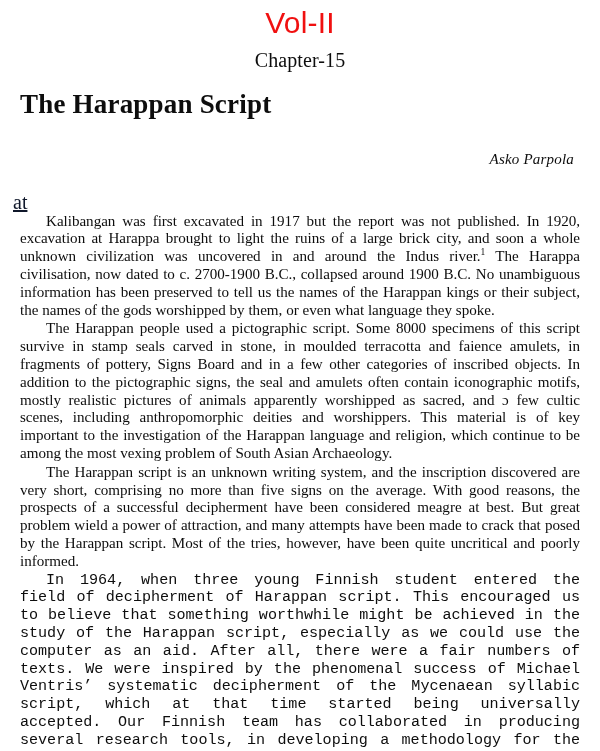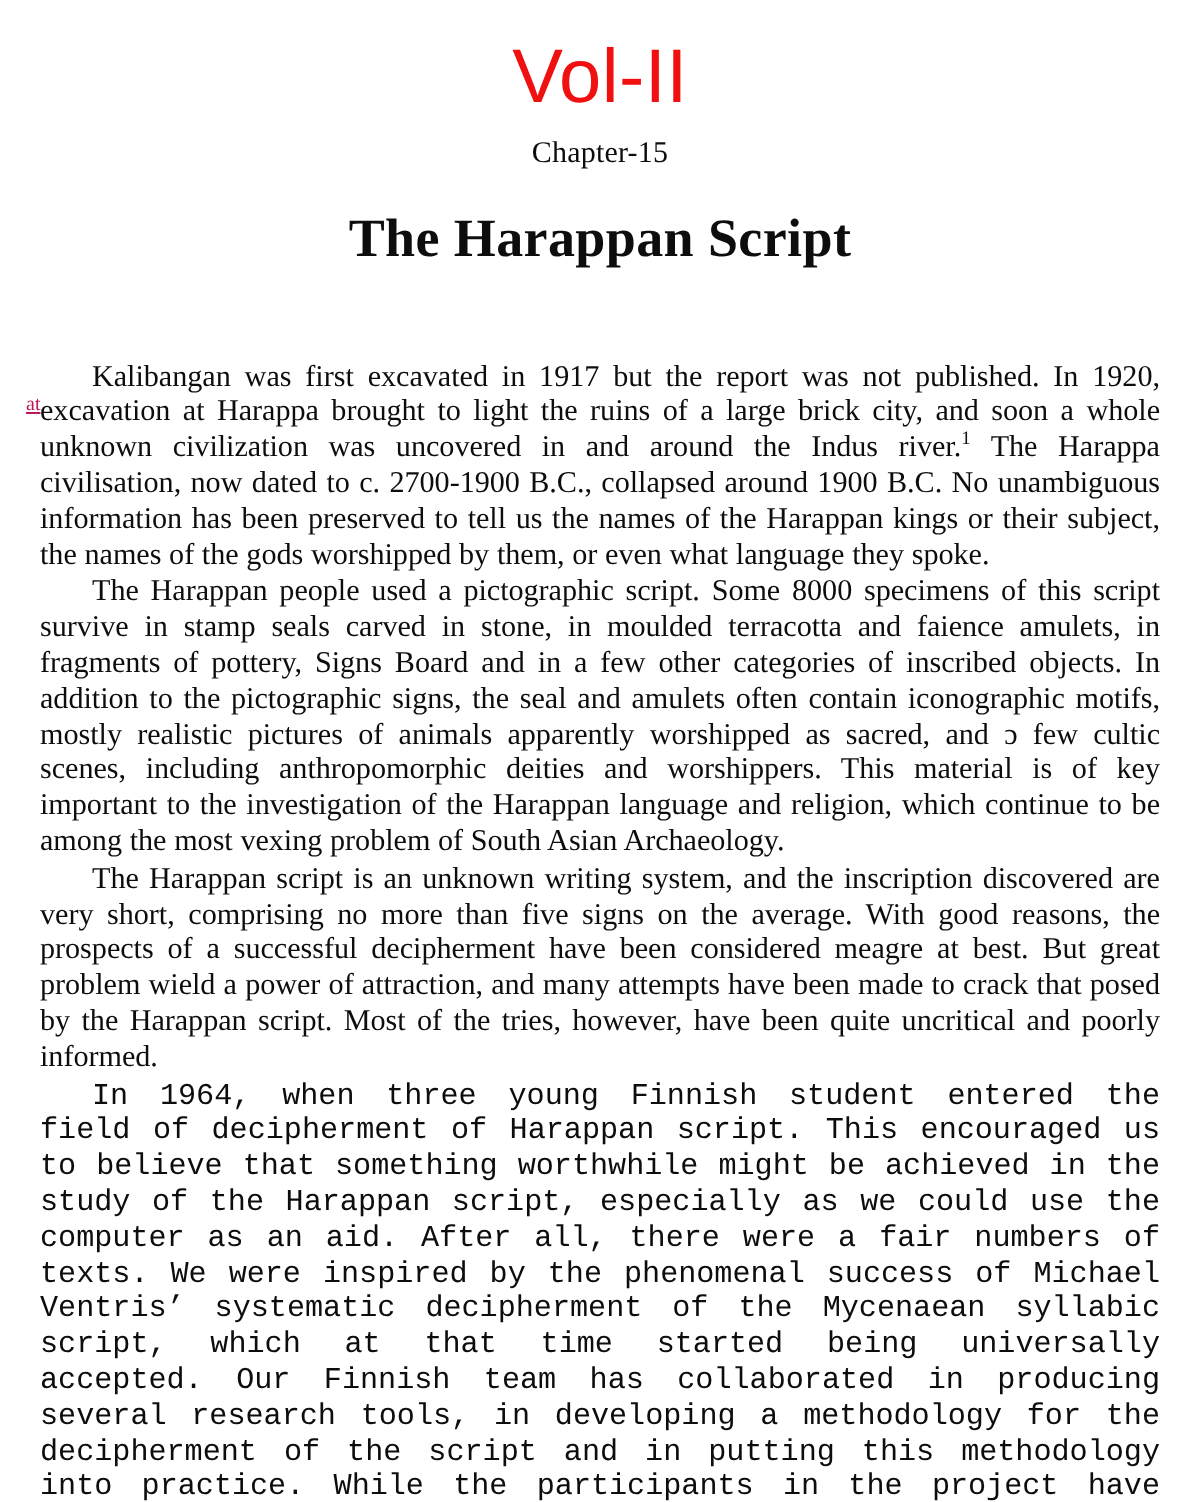--- a/index.html
+++ b/index.html
@@ -21,39 +21,39 @@
     height: 751px;
     box-sizing: border-box;
     padding: 0 20px;
     background: #ffffff;
   }
 
   
   .volume-title {
     text-align: center;
     font-family: "Liberation Sans", "DejaVu Sans", sans-serif;
-    font-size: 38px;
+    font-size: 30px;
     font-weight: 400;
     letter-spacing: 0.2px;
     line-height: 1;
-    padding-top: 20px;
+    padding-top: 8px;
     margin: 0;
   }
 
   .chapter-label {
     text-align: center;
-    font-size: 15px;
+    font-size: 20px;
     font-weight: 400;
     line-height: 1;
     margin: 12px 0 0 0;
     letter-spacing: 0.1px;
   }
 
   .chapter-title {
-    text-align: center;
+    text-align: left;
     font-size: 27px;
     font-weight: 700;
     line-height: 1.1;
     margin: 20px 0 0 0;
     letter-spacing: 0.2px;
   }
 
   .byline {
     text-align: right;
     font-style: italic;
@@ -93,38 +93,39 @@
     font-size: 9.5px;
     vertical-align: super;
     line-height: 0;
   }
 
   
   .scan-bleed {
     position: absolute;
     left: 13px;
     top: 194px;
-    font-size: 10px;
+    font-size: 20px;
     line-height: 17.8px;
-    color: #be185d;
+    color: #0f172a;
     pointer-events: none;
     text-decoration: underline;
   }
 </style>
 </head>
 <body>
 
 <div class="page">
 
   <h1 class="volume-title" style="color: rgb(240, 16, 16);">Vol-II</h1>
 
   <div class="chapter-label">Chapter-15</div>
 
   <h2 class="chapter-title">The Harappan Script</h2>
 
+  <div class="byline">Asko Parpola</div>
 
   <div class="body-text">
 
     <p class="para"><span>Kalibangan was first excavated in 1917  but the report was not published. In 1920, excavation at Harappa brought to light the ruins of a large brick city, and soon a whole unknown civilization was uncovered in and around the Indus river.</span><span class="footnote-ref">1</span><span> The Harappa civilisation, now dated to c. 2700-1900 B.C., collapsed around 1900 B.C. No unambiguous information has been preserved to tell us the names of the Harappan kings or their subject, the names of the gods worshipped by them, or even what language  they spoke.</span></p>
 
     <p class="para">The Harappan people used a pictographic script. Some 8000 specimens of this script survive in stamp seals carved in stone, in moulded terracotta and faience amulets, in fragments of pottery, Signs Board and in a few other categories of inscribed objects. In addition to the pictographic signs, the seal and amulets often contain iconographic motifs, mostly realistic pictures of animals apparently worshipped as sacred, and ɔ few cultic scenes, including anthropomorphic deities and worshippers. This material is of key important to the investigation of the Harappan language and religion, which continue to be among the most vexing problem of South Asian Archaeology.</p>
 
     <p class="para">The Harappan script is an unknown writing system, and the inscription discovered are very short, comprising no more than five signs on the average. With good reasons, the prospects of a successful decipherment have been considered meagre at best. But great problem wield a power of attraction, and many attempts have been made to crack that posed by the Harappan script. Most of the tries, however, have been quite uncritical and poorly informed.</p>
 
     <p class="para">In 1964, when three young Finnish student entered the field of decipherment of Harappan script. This encouraged us to believe that something worthwhile might be achieved in the study of the Harappan script, especially as we could use the computer as an aid. After all, there were a fair numbers of texts. We were inspired by the phenomenal success of Michael Ventris’ systematic decipherment of the Mycenaean syllabic script, which at that time started being universally accepted. Our Finnish team has collaborated in producing several research tools, in developing a methodology for the decipherment of the script and in putting this methodology into practice. While the participants in the project have changed in part from time to time, this work is stili going on. The present artical reflects my own work chiefly, but its basic ideas stem from collective work some two decades ago.</p>

